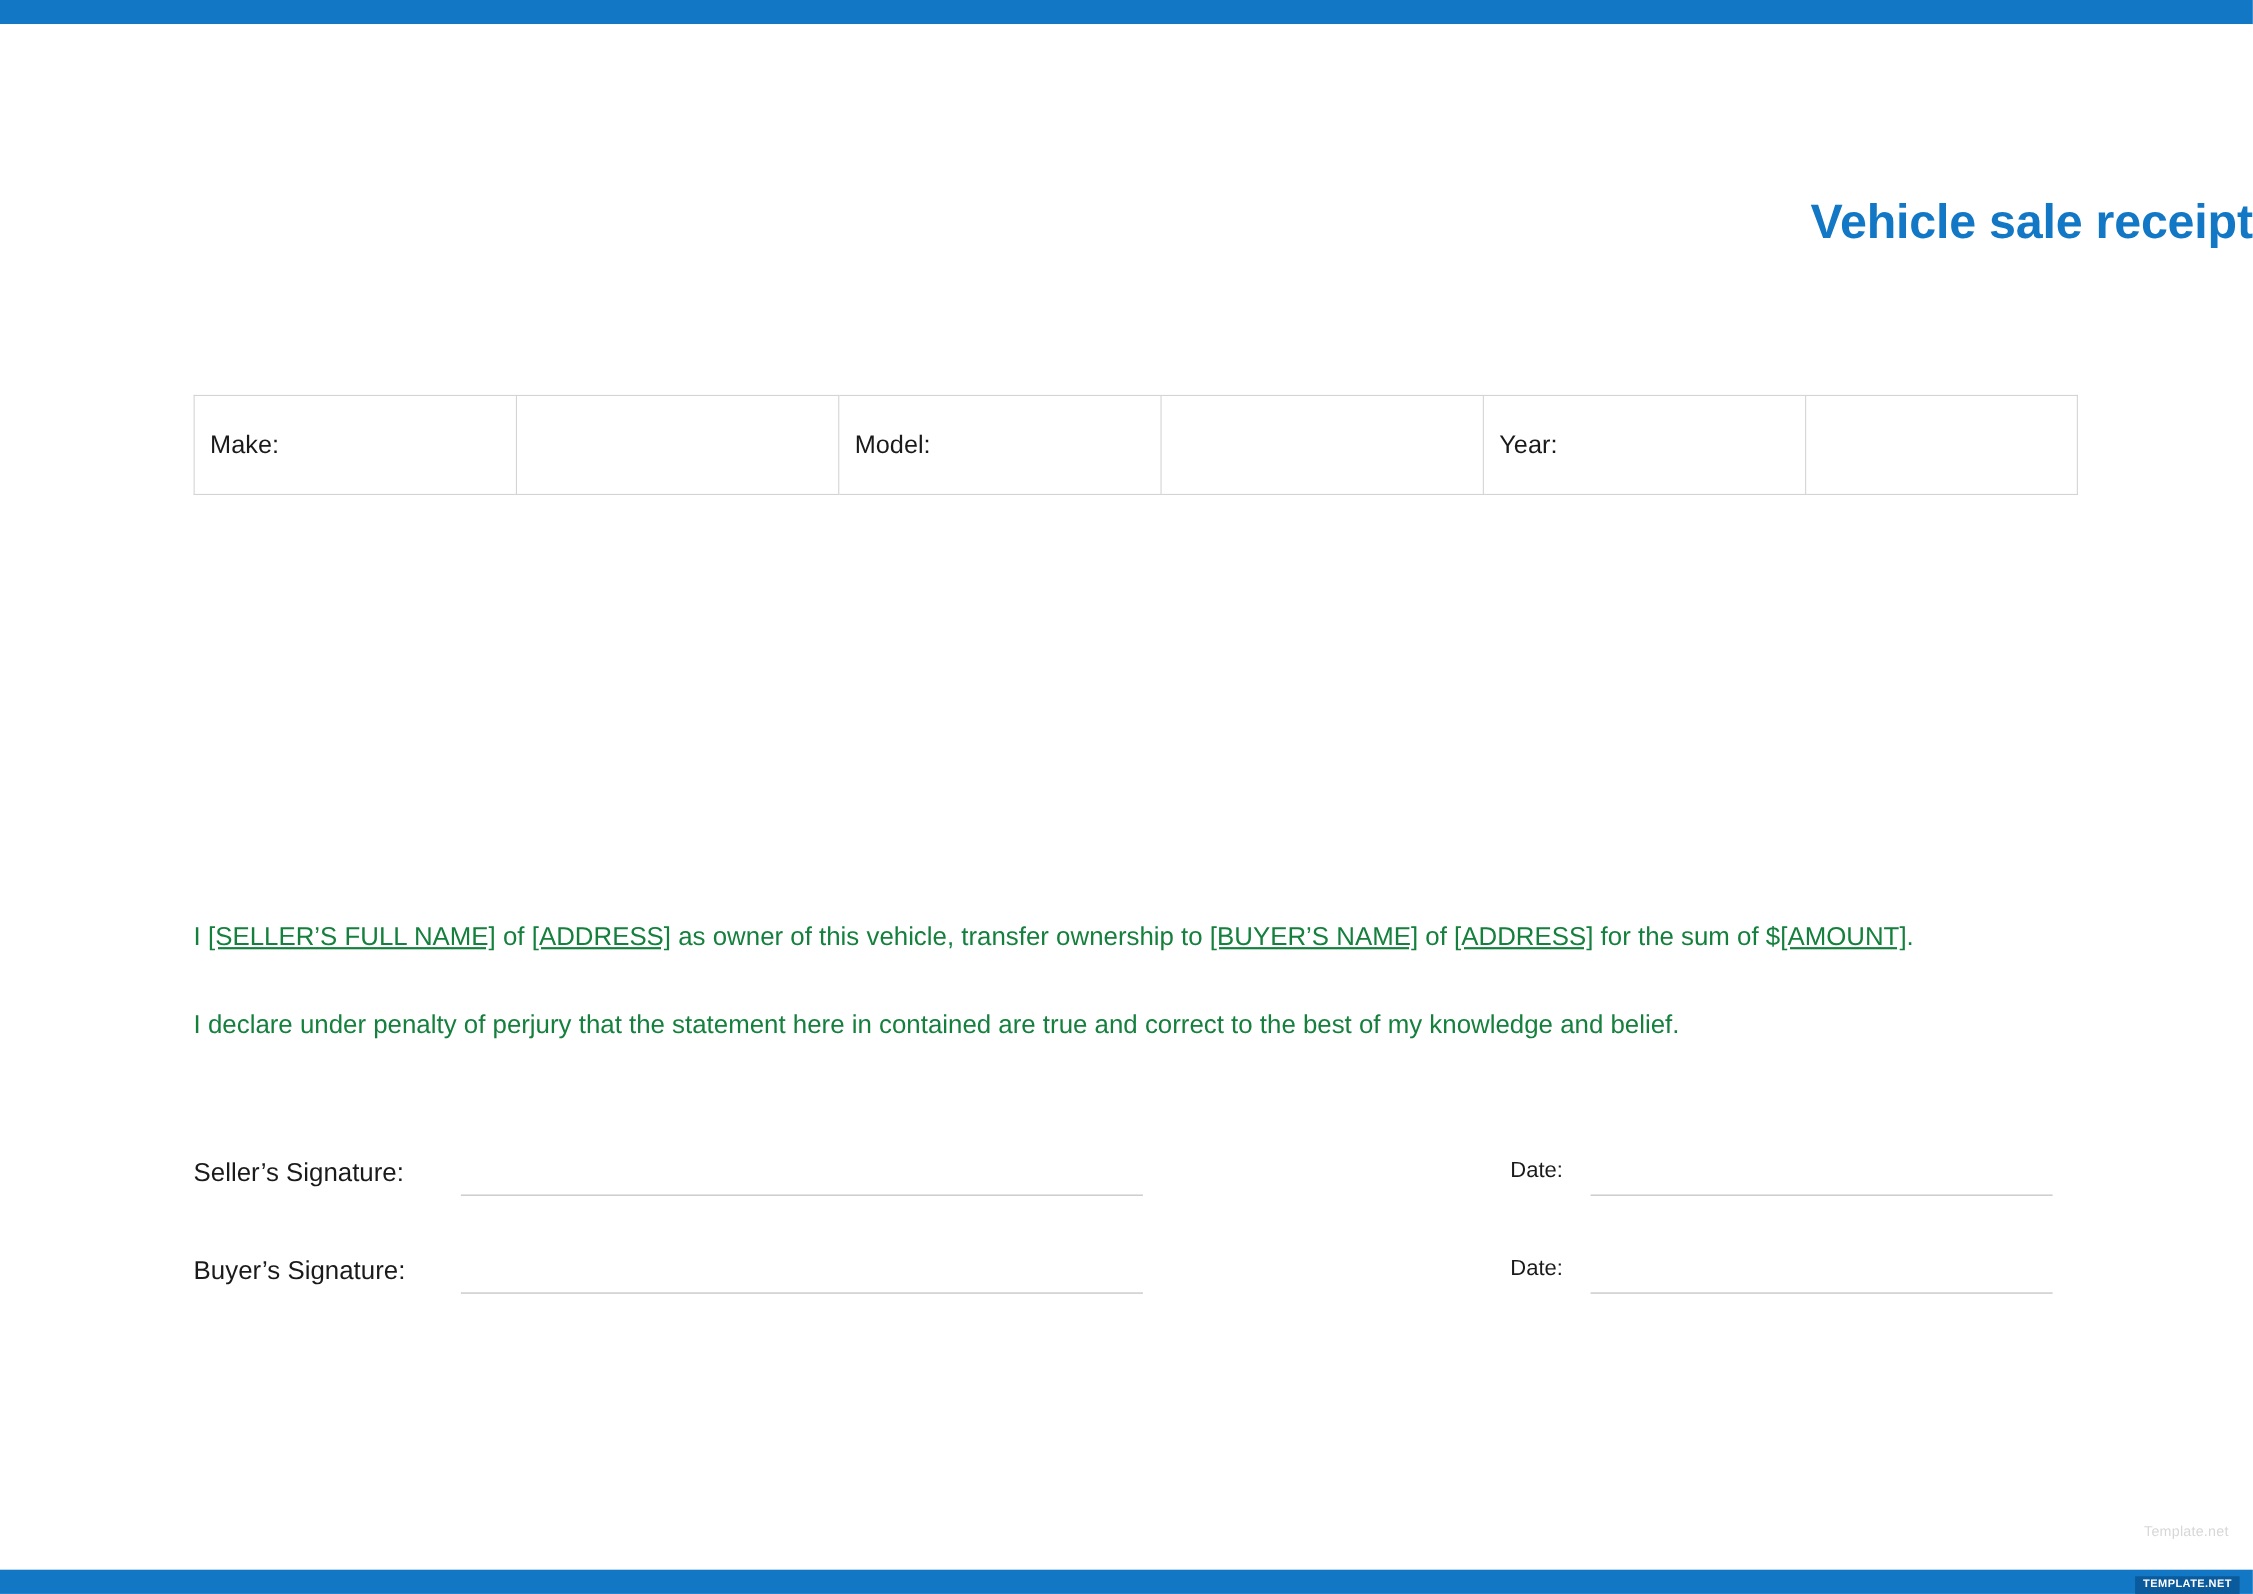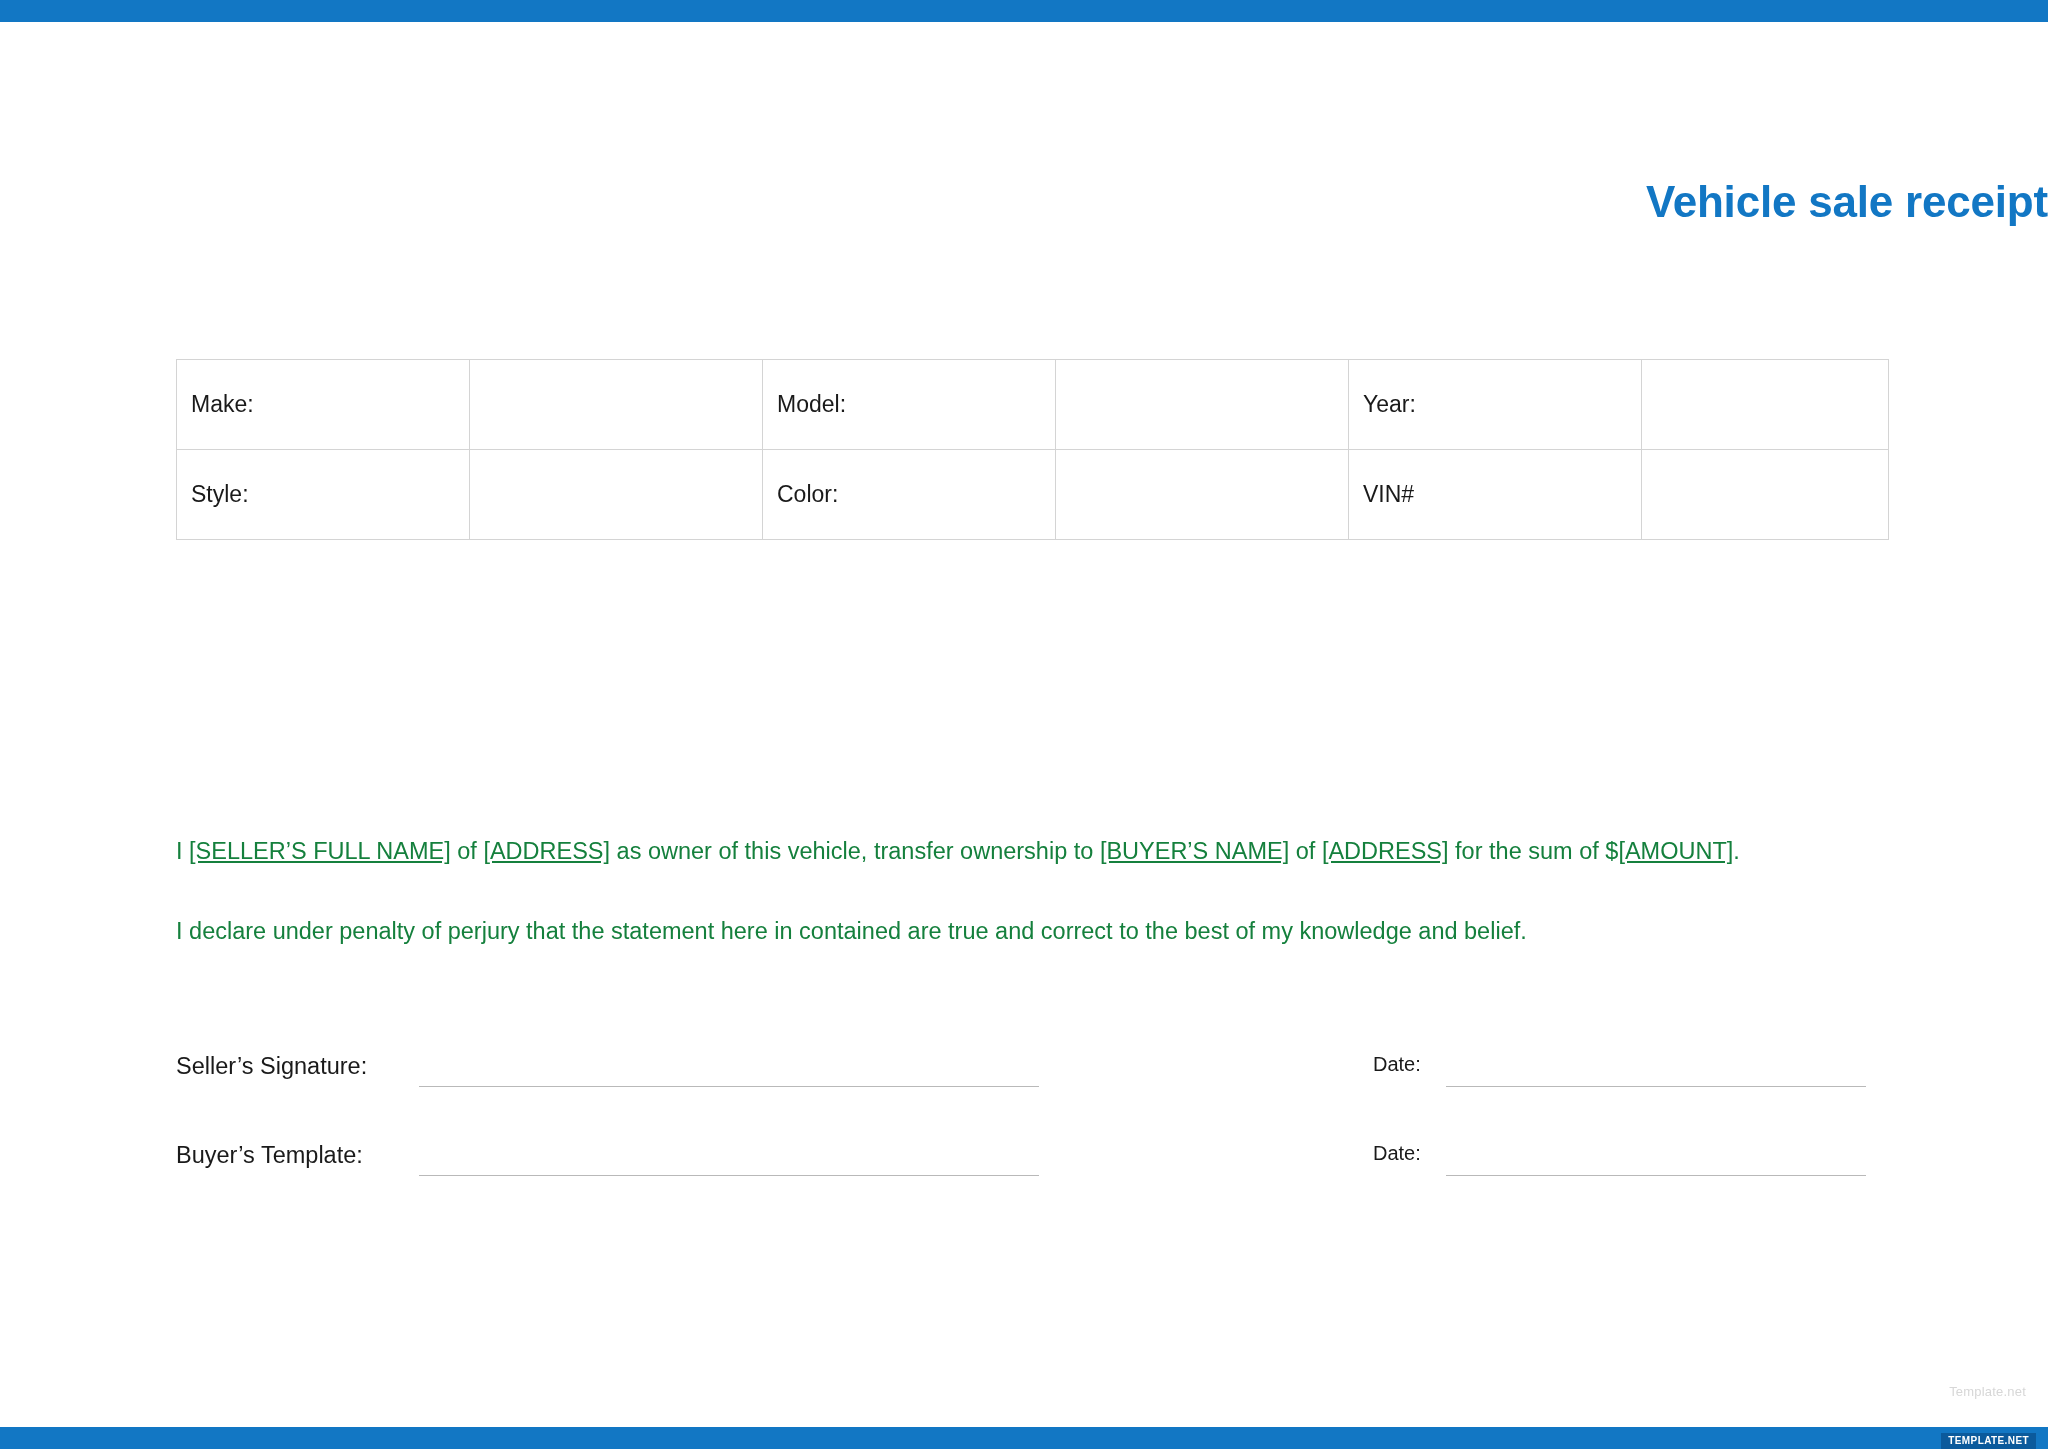--- a/index.html
+++ b/index.html
@@ -168,46 +168,38 @@
     </colgroup>
     <tbody>
       <tr>
         <td class="cell-label">Make:</td>
         <td class="cell-blank"></td>
         <td class="cell-label">Model:</td>
         <td class="cell-blank"></td>
         <td class="cell-label">Year:</td>
         <td class="cell-blank"></td>
       </tr>
-      <tr>
-        <td class="cell-label">Style:</td>
-        <td class="cell-blank"></td>
-        <td class="cell-label">Color:</td>
-        <td class="cell-blank"></td>
-        <td class="cell-label">VIN#</td>
-        <td class="cell-blank"></td>
-      </tr>
     </tbody>
   </table>
 
   <div class="para para-transfer">
     <span>I </span><span class="u">[SELLER’S FULL NAME]</span><span> of </span><span class="u">[ADDRESS]</span><span> as owner of this vehicle, transfer ownership to </span><span class="u">[BUYER’S NAME]</span><span> of </span><span class="u">[ADDRESS]</span><span> for the sum of $</span><span class="u">[AMOUNT]</span><span>.</span>
   </div>
 
   <div class="para para-declare">I declare under penalty of perjury that the statement here in contained are true and correct to the best of my knowledge and belief.</div>
 
   <div class="sig-row sig-row-1">
     <span class="sig-label">Seller’s Signature:</span>
     <span class="sig-line sig-line-name"></span>
     <span class="date-label">Date:</span>
     <span class="sig-line sig-line-date"></span>
   </div>
 
   <div class="sig-row sig-row-2">
-    <span class="sig-label">Buyer’s Template:</span>
+    <span class="sig-label">Buyer’s Signature:</span>
     <span class="sig-line sig-line-name2"></span>
     <span class="date-label">Date:</span>
     <span class="sig-line sig-line-date"></span>
   </div>
 
   <div class="wm-text">Template.net</div>
 </div>
 
 <div class="bar-bottom"></div>
 <div class="wm-badge">TEMPLATE.NET</div>

